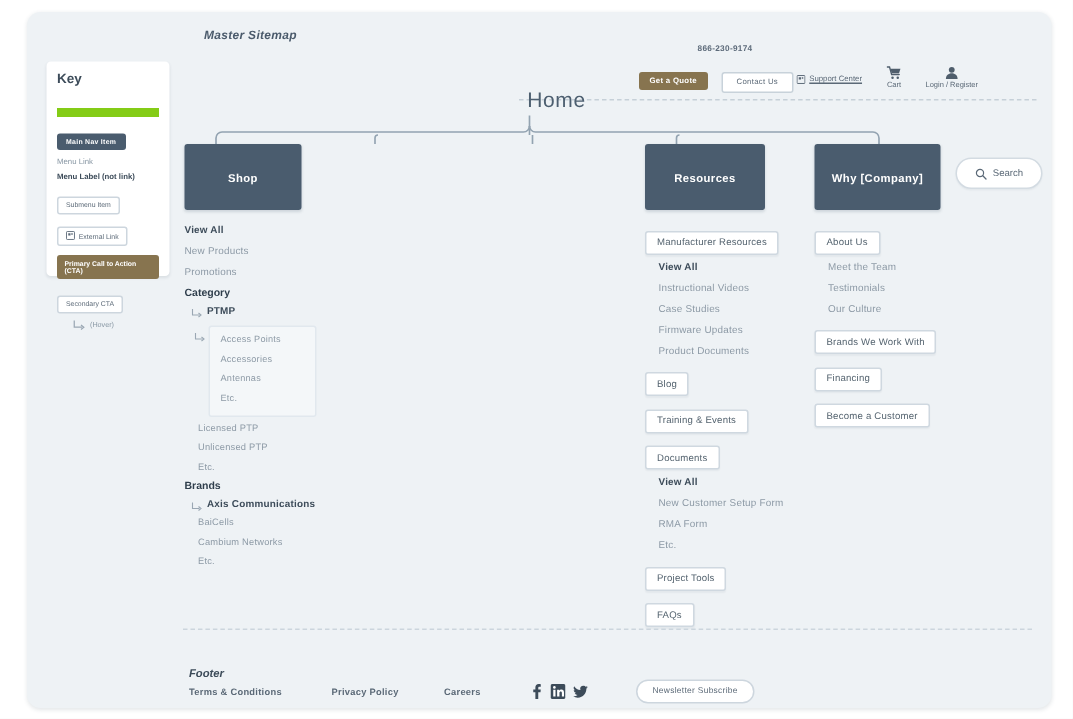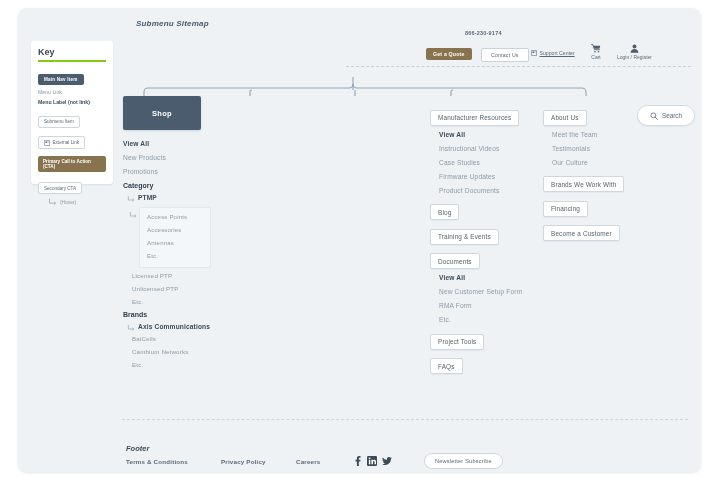--- a/index.html
+++ b/index.html
@@ -74,21 +74,21 @@
   
   .keybox {
     position: absolute; left: 13px; top: 33px;
     width: 82px; height: 143px;
     background: #ffffff; border-radius: 3px;
     box-shadow: 0 1px 2px rgba(40,60,80,.10);
     padding: 6px 7px;
   }
   .key-title {
     font-size: 9px; font-weight: bold; color: #3c4b59;
-    border-bottom: 2px solid #84cc16; padding-bottom: 3px; margin-bottom: 5px;
+    border-bottom: 6px solid #84cc16; padding-bottom: 15px; margin-bottom: 5px;
   }
   .k-row { margin-bottom: 4px; }
   .k-mainnav {
     display: inline-block; background: #4a5c6e; color: #fff;
     font-size: 4.6px; font-weight: bold; padding: 3px 6px; border-radius: 2px;
     letter-spacing: .2px;
   }
   .k-menulink { font-size: 5.2px; color: #8796a3; }
   .k-menulabel { font-size: 5.2px; font-weight: bold; color: #3c4b59; }
   .k-submenu, .k-external, .k-secondary {
@@ -110,21 +110,21 @@
 
   
   .col { position: absolute; width: 122px; }
   .col-shop      { left: 105px; top: 88px; }
   .col-solutions { left: 211px; top: 88px; }
   .col-verticals { left: 316px; top: 88px; }
   .col-resources { left: 412px; top: 88px; }
   .col-why       { left: 525px; top: 88px; }
 
   .navbox {
-    width: 78px; height: 34px;
+    width: 78px; height: 44px;
     background: #4a5c6e; border-radius: 2px;
     display: flex; align-items: center; justify-content: center;
     color: #ffffff; font-size: 7.5px; font-weight: bold; letter-spacing: .3px;
     box-shadow: 0 1px 2px rgba(40,60,80,.16);
   }
   .col-why .navbox { width: 84px; }
   .col-resources .navbox { width: 80px; }
 
   .items { margin-top: 10px; }
   .menu-link {
@@ -190,21 +190,21 @@
     padding: 4px 10px; font-size: 5.6px; color: #5b6977; letter-spacing: .2px;
   }
   .ic { display: inline-block; vertical-align: middle; line-height: 0; }
 </style>
 </head>
 <body>
 
 <div id="canvas">
   <div class="panel">
 
-    <div class="master-title">Submenu Sitemap</div>
+    <div class="master-title">Master Sitemap</div>
 
     <div class="keybox">
       <div class="key-title">Key</div>
 
       <div class="k-row">
         <span class="k-mainnav">Main Nav Item</span>
       </div>
       <div class="k-row k-menulink">Menu Link</div>
       <div class="k-row k-menulabel">Menu Label (not link)</div>
       <div class="k-row">
@@ -272,20 +272,21 @@
           <svg width="9" height="9" viewBox="0 0 12 12">
               <circle cx="6" cy="3.4" r="2.6" fill="#4f5e6c"></circle>
               <path d="M0.8 11.5c0-3 2.3-5 5.2-5s5.2 2 5.2 5z" fill="#4f5e6c"></path>
             </svg>
         </span>
         <span class="lbl">Login / Register</span>
       </div>
     </div>
     <div class="dotted-top"></div>
 
+    <div class="home-title">Home</div>
 
     <svg class="tree">
       <g fill="none" stroke="#93a3b1" stroke-width="1.1">
         <path d="M335 69 V82"></path>
         <path d="M126 88 V84 a4 4 0 0 1 4-4 H331 a4 4 0 0 0 4-4"></path>
         <path d="M335 76 a4 4 0 0 0 4 4 H564 a4 4 0 0 1 4 4 V88"></path>
         <path d="M232 88 V84 a2 2 0 0 1 2-2"></path>
         <path d="M337 88 V82"></path>
         <path d="M433 88 V84 a2 2 0 0 1 2-2"></path>
       </g>
@@ -344,20 +345,21 @@
           <div class="menu-link">BaiCells</div>
           <div class="menu-link">Cambium Networks</div>
           <div class="menu-link">Etc.</div>
         </div>
       </div>
     </div>
 
 
 
     <div class="col col-resources">
+      <div class="navbox">Resources</div>
       <div class="items">
         <div><span class="submenu">Manufacturer Resources</span></div>
         <div class="sub-indent">
           <div class="menu-link bold">View All</div>
           <div class="menu-link">Instructional Videos</div>
           <div class="menu-link">Case Studies</div>
           <div class="menu-link">Firmware Updates</div>
           <div class="menu-link">Product Documents</div>
         </div>
         <div><span class="submenu">Blog</span></div>
@@ -368,20 +370,21 @@
           <div class="menu-link">New Customer Setup Form</div>
           <div class="menu-link">RMA Form</div>
           <div class="menu-link">Etc.</div>
         </div>
         <div><span class="submenu">Project Tools</span></div>
         <div><span class="submenu">FAQs</span></div>
       </div>
     </div>
 
     <div class="col col-why">
+      <div class="navbox">Why [Company]</div>
       <div class="items">
         <div><span class="submenu">About Us</span></div>
         <div class="sub-indent">
           <div class="menu-link">Meet the Team</div>
           <div class="menu-link">Testimonials</div>
           <div class="menu-link">Our Culture</div>
         </div>
         <div><span class="submenu">Brands We Work With</span></div>
         <div><span class="submenu">Financing</span></div>
         <div><span class="submenu">Become a Customer</span></div>

